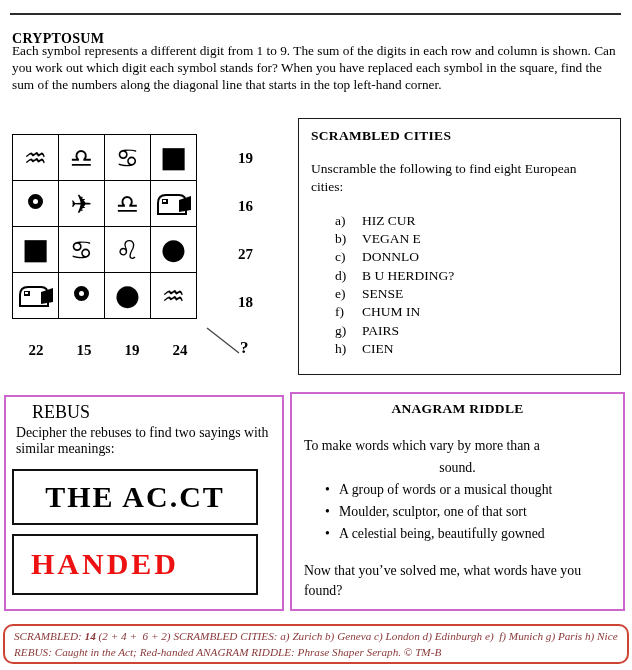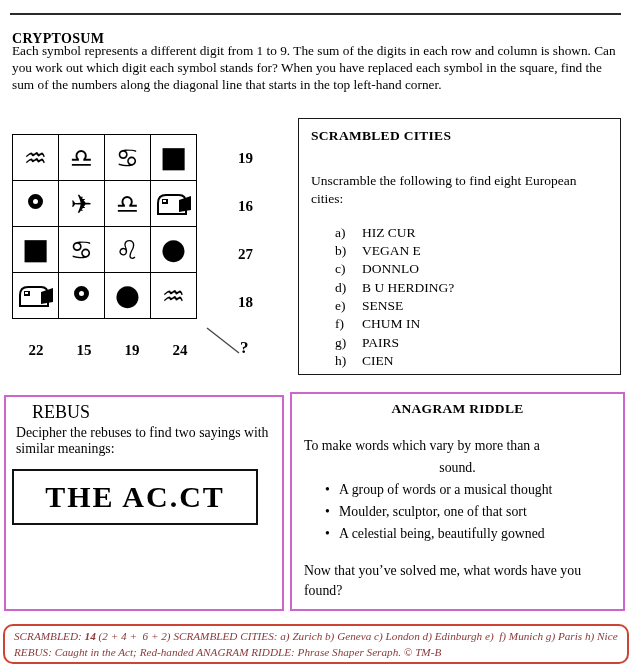--- a/index.html
+++ b/index.html
@@ -55,21 +55,21 @@
   .diag-q {
     position: absolute; left: 228px; top: 204px;
     font-size: 17px; font-weight: bold;
   }
   
   .cities-box {
     position: absolute; left: 298px; top: 118px; width: 323px; height: 257px;
     border: 1.5px solid #1a1a1a; padding: 9px 12px;
   }
   .cities-title { font-size: 13.5px; font-weight: bold; letter-spacing: 0.3px; }
-  .cities-intro { margin-top: 28px; width: 270px; font-size: 13.5px; line-height: 1.32; }
+  .cities-intro { margin-top: 16px; width: 270px; font-size: 13.5px; line-height: 1.32; }
   .cities-list { margin-top: 16px; margin-left: 24px; }
   .city-item { display: flex; font-size: 13.5px; line-height: 1.36; }
   .city-letter { width: 27px; flex: none; }
   
   .rebus-box {
     position: absolute; left: 4px; top: 395px; width: 280px; height: 216px;
     border: 2px solid #cc66cc; padding: 5px 8px 8px 6px;
   }
   .rebus-title { font-size: 18px; font-weight: normal; margin-left: 20px; }
   .rebus-intro { font-size: 13.8px; line-height: 1.18; margin: 2px 0 0 4px; width: 262px; }
@@ -216,20 +216,23 @@
       </div>
   </div>
 </div>
 
 <div class="rebus-box">
   <div class="rebus-title">REBUS</div>
   <div class="rebus-intro">Decipher the rebuses to find two sayings with similar meanings:</div>
   <div class="rebus-frame first">
     <span class="rebus-text">THE AC.CT</span>
   </div>
+  <div class="rebus-frame second">
+    <span class="rebus-text red">HANDED</span>
+  </div>
 </div>
 
 <div class="anagram-box">
   <div class="anagram-title">ANAGRAM RIDDLE</div>
   <div class="anagram-lines">
     <span class="anagram-line">To make words which vary by more than a</span>
     <span class="anagram-line centered">sound.</span>
   </div>
   <div class="anagram-bullets">
     <div class="bullet-item">

